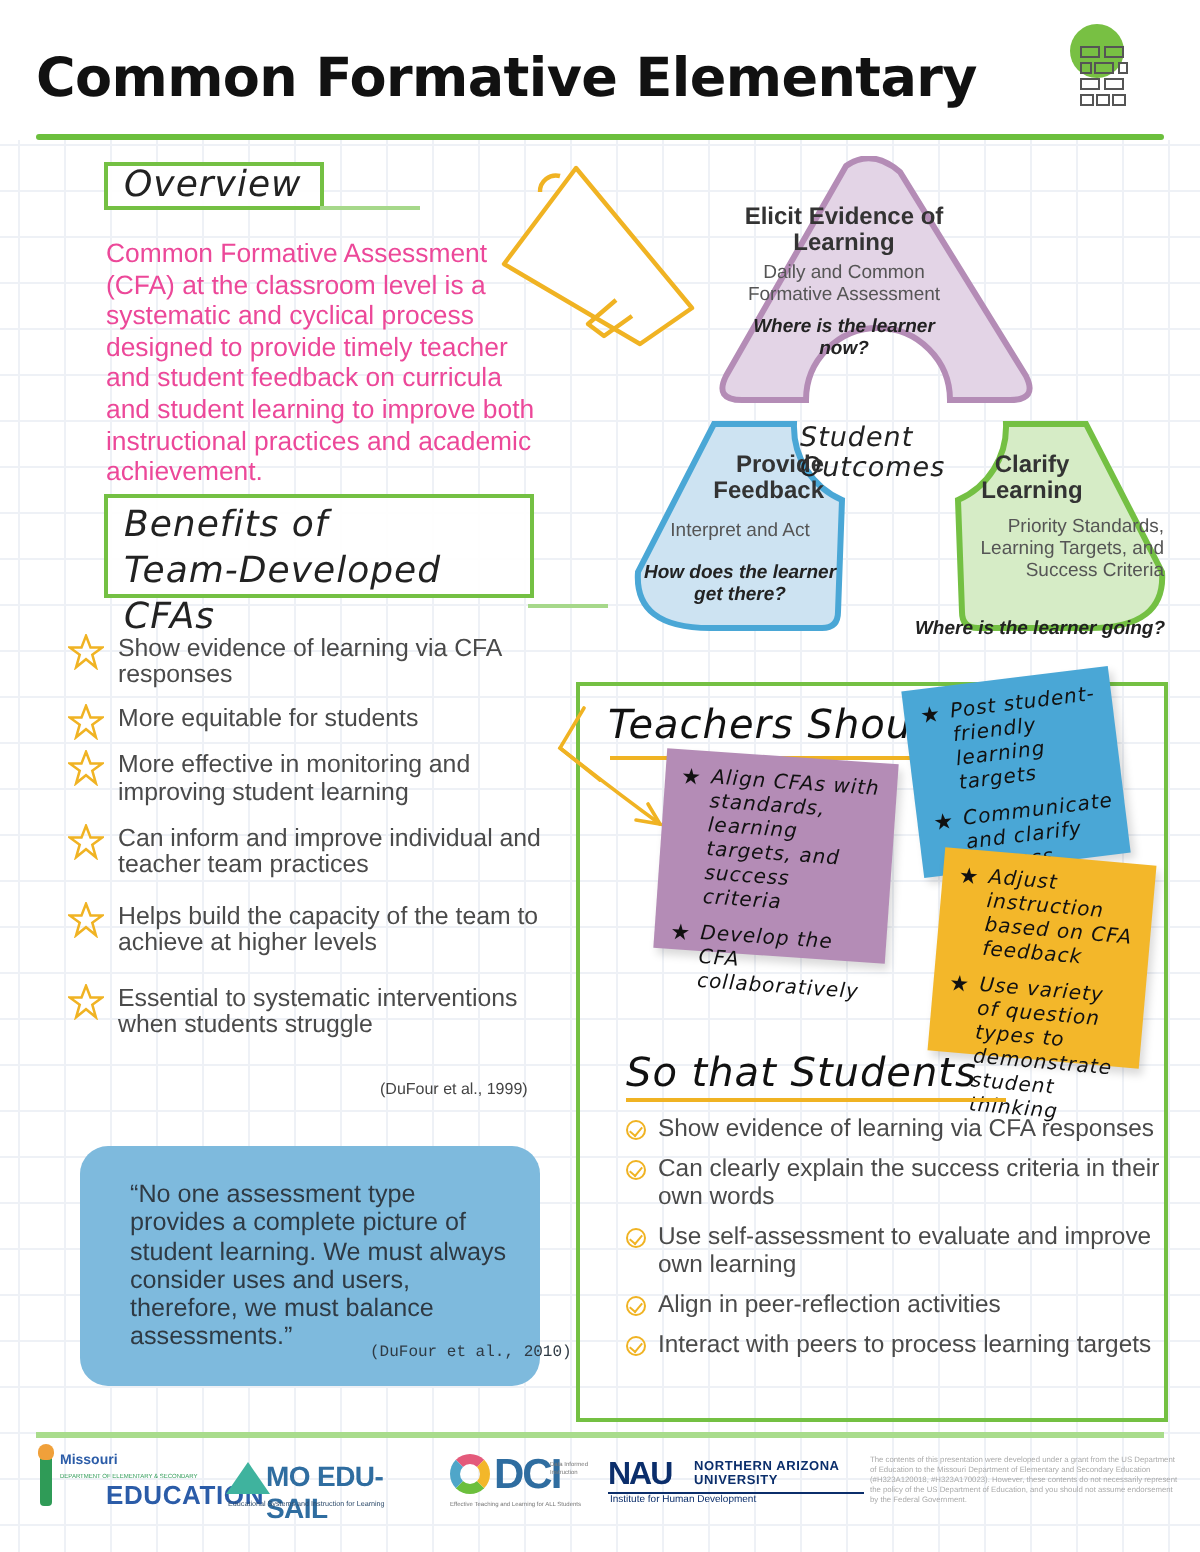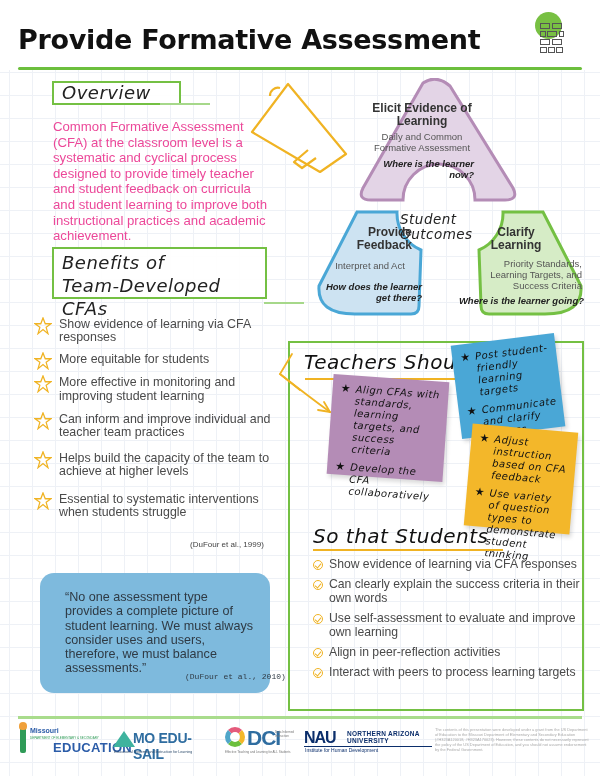--- a/index.html
+++ b/index.html
@@ -20,33 +20,33 @@
   
   .header-bg { position: absolute; left: 0; top: 0; width: 600px; height: 70px; background: #ffffff; }
   .page-title { position: absolute; left: 18px; top: 24px; font-size: 27px; color: #111; font-family: "DejaVu Sans", sans-serif; letter-spacing: -0.3px; }
   .header-rule { position: absolute; left: 18px; top: 67px; width: 564px; height: 3px; background: #6cbf3d; border-radius: 2px; }
   .logo-circle { position: absolute; left: 535px; top: 12px; width: 27px; height: 27px; border-radius: 50%; background: #78c043; }
   .logo-grid { position: absolute; left: 540px; top: 23px; width: 34px; height: 38px; }
   .logo-grid span { position: absolute; width: 10px; height: 6px; border: 1.3px solid #555; background: transparent; }
 
   
   .box-title { position: absolute; border: 2.5px solid #74c043; background: rgba(255,255,255,0.9); color: #222; padding: 0 8px; }
-  .overview-title { left: 52px; top: 81px; width: 129px; height: 24px; font-size: 18px; line-height: 20px; }
+  .overview-title { left: 52px; top: 81px; width: 110px; height: 24px; font-size: 18px; line-height: 20px; }
   .overview-tail { position: absolute; left: 160px; top: 103px; width: 50px; height: 2px; background: #a6d88a; }
   .overview-text { position: absolute; left: 53px; top: 119px; width: 222px; font-size: 13.2px; line-height: 15.6px; color: #ec4899; }
 
   
   .megaphone { position: absolute; left: 250px; top: 80px; }
 
   
   .cycle { position: absolute; left: 315px; top: 78px; width: 270px; height: 240px; }
   .cyc-text { position: absolute; text-align: center; color: #333; }
   .cyc-head { font-weight: bold; font-size: 12px; line-height: 13px; }
   .cyc-sub { font-size: 9.5px; line-height: 11px; color: #555; }
-  .cyc-q { font-size: 9.5px; line-height: 11px; font-weight: bold; font-style: italic; color: #222; text-align: right; }
+  .cyc-q { font-size: 9.5px; line-height: 11px; font-weight: bold; font-style: italic; color: #222; }
   .so-center { position: absolute; font-size: 13.5px; line-height: 15px; text-align: center; color: #222; }
 
   
   .benefits-title { left: 52px; top: 247px; width: 215px; height: 52px; font-size: 18px; line-height: 23px; padding-top: 2px; }
   .benefits-tail { position: absolute; left: 264px; top: 302px; width: 40px; height: 2px; background: #a6d88a; }
   .benefit-list { position: absolute; left: 34px; top: 318px; width: 245px; list-style: none; }
   .benefit-item { position: relative; padding-left: 25px; font-size: 12.4px; line-height: 13.4px; color: #4a4a4a; }
   .benefit-item .star { position: absolute; left: 0; top: -1px; width: 18px; height: 18px; }
   .cite1 { position: absolute; left: 190px; top: 540px; font-size: 8px; color: #444; }
 
@@ -100,21 +100,21 @@
   .nau-name { position: absolute; left: 43px; top: 3px; font-size: 6.5px; font-weight: bold; color: #0b2e6b; line-height: 7px; letter-spacing: 0.3px; }
   .nau-inst { position: absolute; left: 1px; top: 20px; font-size: 5px; color: #0b2e6b; }
   .nau-line { position: absolute; left: 0; top: 19px; width: 128px; height: 1px; background: #0b2e6b; }
 
   .disclaimer { position: absolute; left: 435px; top: 727px; width: 155px; font-size: 3.9px; line-height: 5px; color: #aaaaaa; }
 </style>
 </head>
 <body>
 
 <div class="header-bg"></div>
-<h1 class="page-title">Provide Formative Assessment</h1>
+<h1 class="page-title">Common Formative Elementary</h1>
 <div class="logo-circle"></div>
 <div class="logo-grid">
   <span style="left:0;top:0"></span>
     <span style="left:12px;top:0"></span>
   <span style="left:0;top:8px;width:6px"></span>
     <span style="left:7px;top:8px"></span>
     <span style="left:19px;top:8px;width:5px"></span>
   <span style="left:0;top:16px"></span>
     <span style="left:12px;top:16px"></span>
   <span style="left:0;top:24px;width:7px"></span>
@@ -147,21 +147,21 @@
 </div>
 <div class="so-center hand" style="left:400px;top:212px;width:54px;">Student Outcomes</div>
 <div class="cyc-text" style="left:318px;top:226px;width:104px;">
   <div class="cyc-head" style="text-align:right;padding-right:2px;width:82px;margin-left:14px;">Provide Feedback</div>
   <div class="cyc-sub" style="margin-top:8px;">Interpret and Act</div>
   <div class="cyc-q" style="margin-top:10px;">How does the learner get there?</div>
 </div>
 <div class="cyc-text" style="left:478px;top:226px;width:104px;">
   <div class="cyc-head" style="width:60px;margin-left:8px;">Clarify Learning</div>
   <div class="cyc-sub" style="margin-top:6px;text-align:right;">Priority Standards, Learning Targets, and Success Criteria</div>
-  <div class="cyc-q" style="margin-top:4px;margin-left:-22px;width:128px;">Where is the learner going?</div>
+  <div class="cyc-q" style="margin-top:18px;margin-left:-22px;width:128px;">Where is the learner going?</div>
 </div>
 
 <div class="box-title benefits-title hand">
   <div>Benefits of</div>
   <div>Team-Developed CFAs</div>
 </div>
 <div class="benefits-tail"></div>
 <ul class="benefit-list">
   <li class="benefit-item" style="margin-bottom:8px;">
     <svg class="star" viewBox="0 0 20 20">

